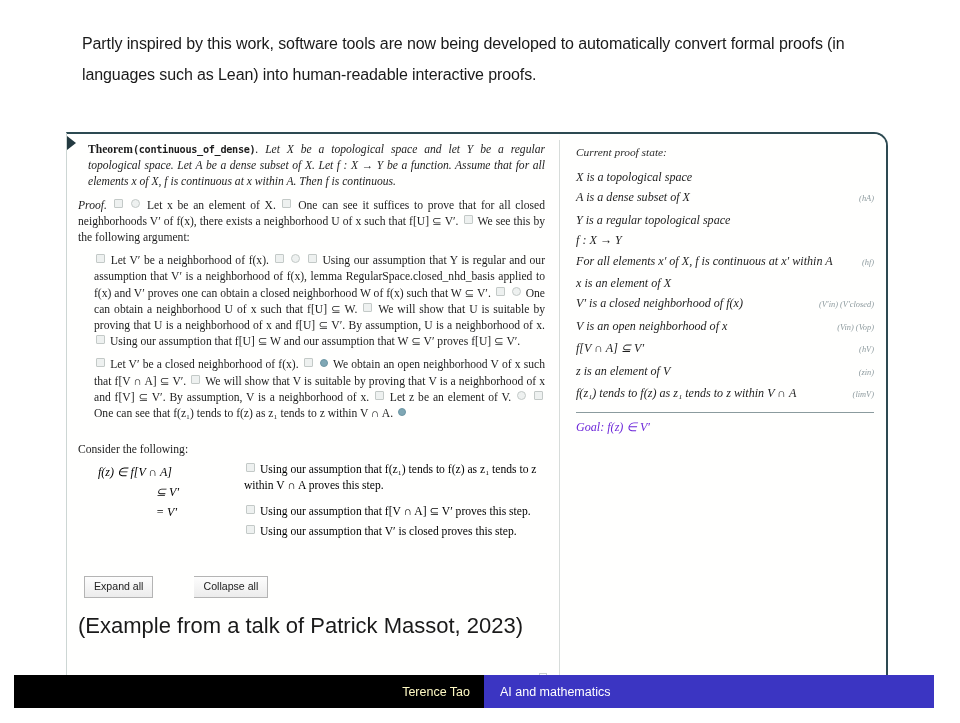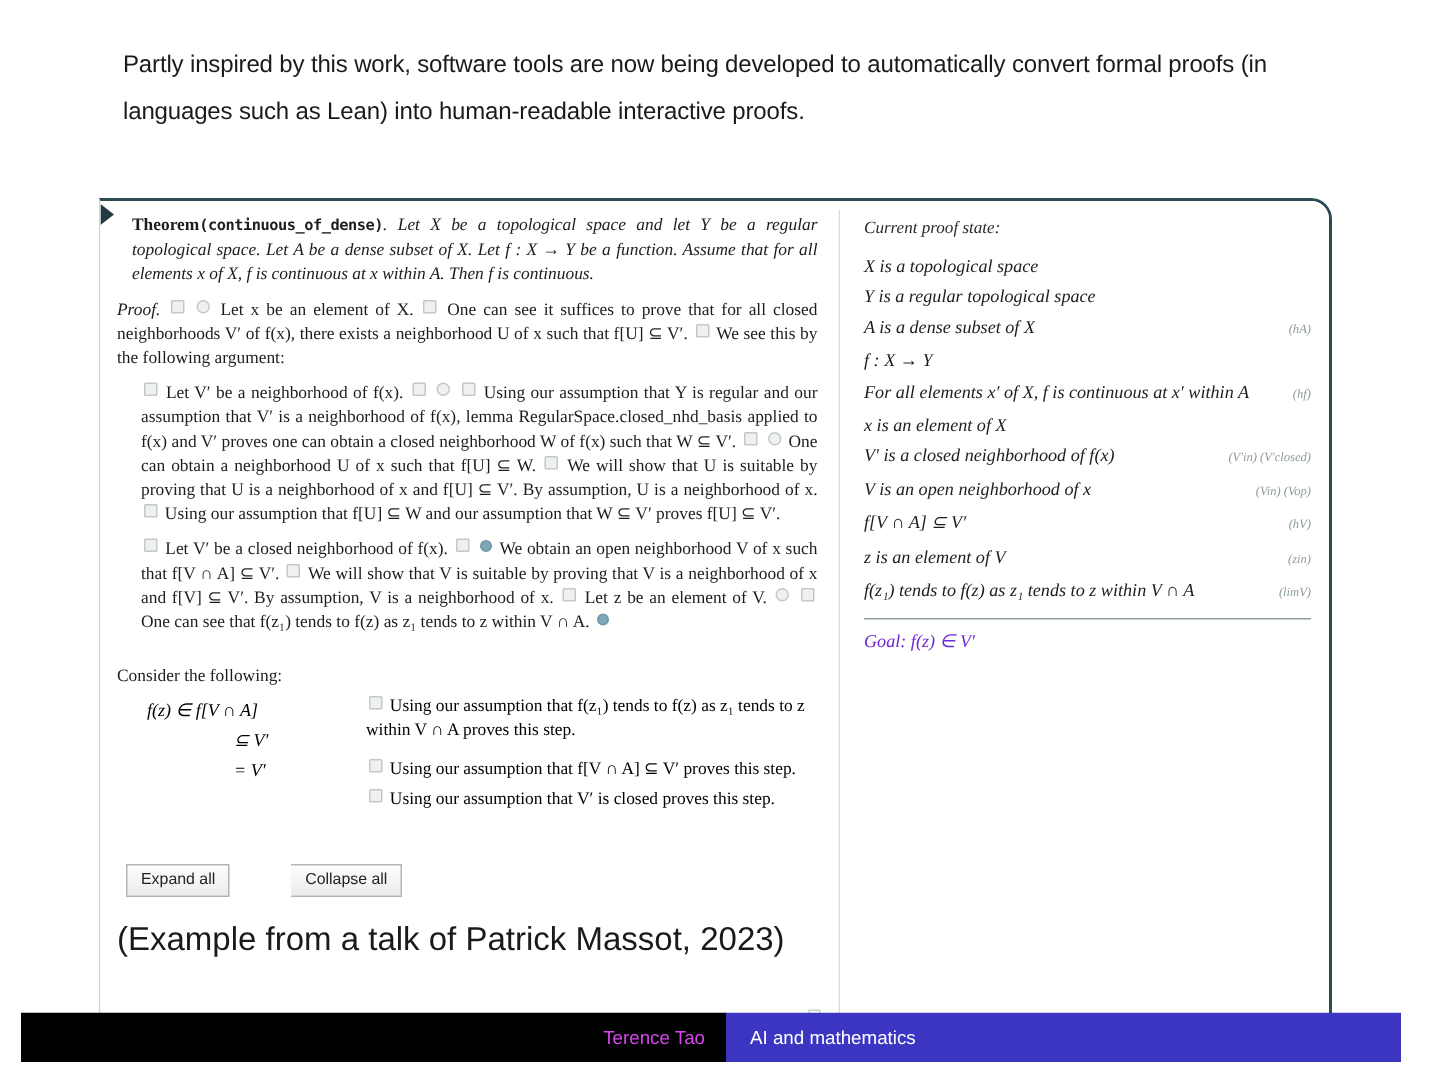--- a/index.html
+++ b/index.html
@@ -220,21 +220,21 @@
   .footer-left {
     width: 470px;
     background: #000000;
     display: flex;
     align-items: center;
     justify-content: flex-end;
     padding-right: 14px;
     box-sizing: border-box;
   }
   .footer-left span {
-    color: #d946ef;
+    color: #fef9c3;
     font-family: "Liberation Sans", sans-serif;
     font-size: 12.5px;
   }
   .footer-right {
     flex: 1;
     background: #3b35c2;
     display: flex;
     align-items: center;
     padding-left: 16px;
     box-sizing: border-box;
@@ -343,26 +343,26 @@
 
       <div class="state-pane">
         <div class="state-title">Current proof state:</div>
 
         <div>
           <div class="hyp">
             <span class="txt mi">X is a topological space</span>
             <span class="tag"></span>
           </div>
           <div class="hyp">
+            <span class="txt mi">A is a dense subset of X</span>
+            <span class="tag">(hA)</span>
+          </div>
+          <div class="hyp">
             <span class="txt mi">Y is a regular topological space</span>
             <span class="tag"></span>
-          </div>
-          <div class="hyp">
-            <span class="txt mi">A is a dense subset of X</span>
-            <span class="tag">(hA)</span>
           </div>
           <div class="hyp">
             <span class="txt mi">f : X → Y</span>
             <span class="tag"></span>
           </div>
           <div class="hyp">
             <span class="txt mi">For all elements x′ of X, f is continuous at x′ within A</span>
             <span class="tag">(hf)</span>
           </div>
           <div class="hyp">

